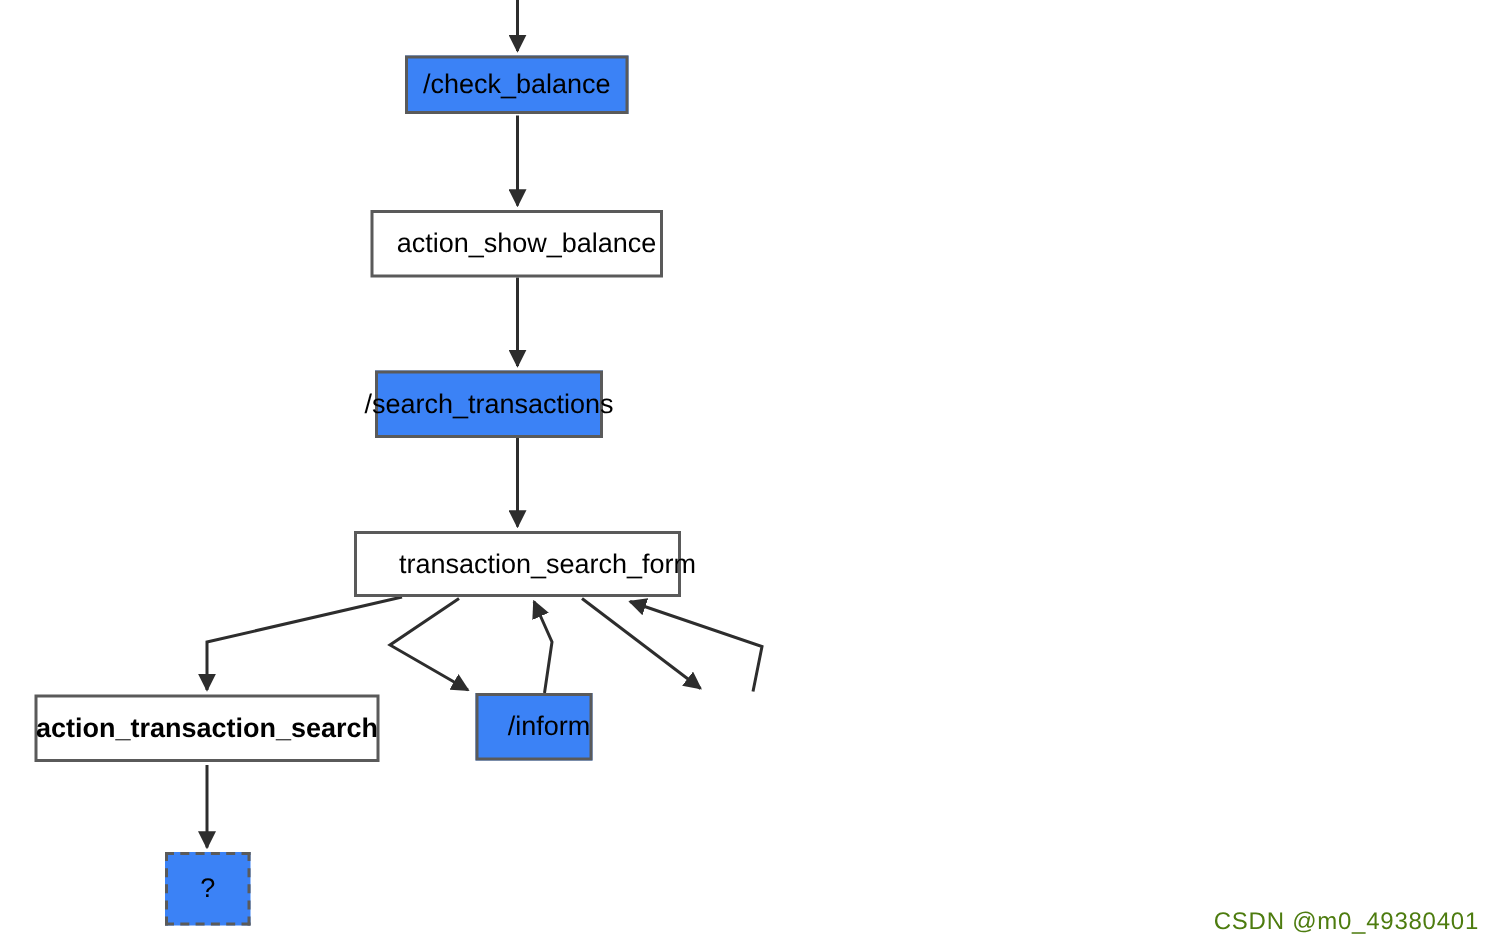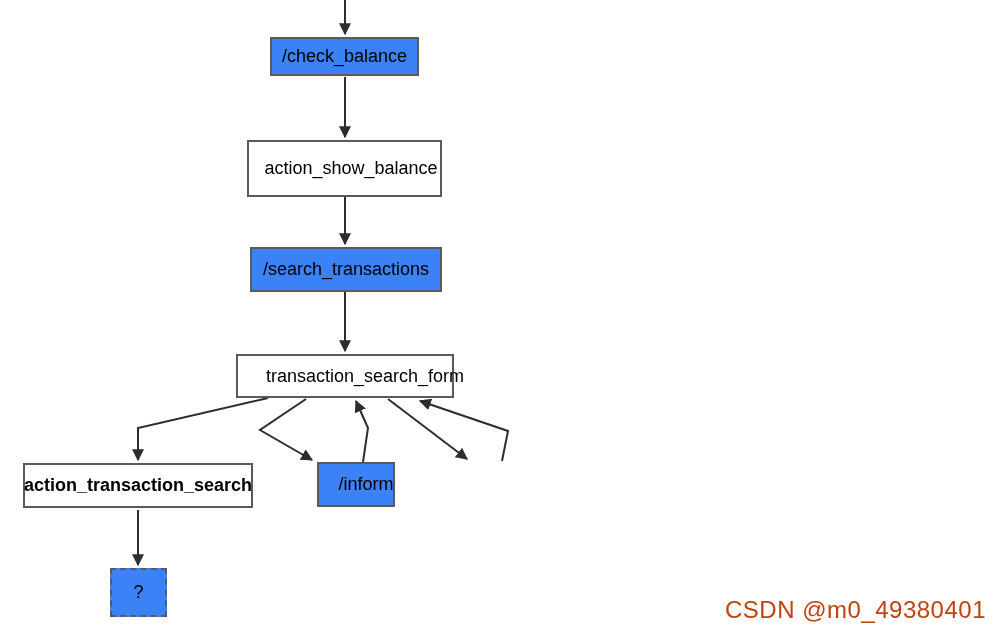--- a/index.html
+++ b/index.html
@@ -43,22 +43,22 @@
   .node.intent {
     background: #3b82f6;
   }
   .node.dashed {
     border-style: dashed;
   }
   .watermark {
     position: absolute;
     right: 14px;
     bottom: 8px;
-    font-size: 24px;
-    color: #c2410c;
+    font-size: 16px;
+    color: #4d7c0f;
     letter-spacing: 0.5px;
     user-select: none;
   }
 </style>
 </head>
 <body>
 
 <div class="canvas">
 
   <svg class="edges" viewBox="0 0 1000 632">
@@ -76,25 +76,25 @@
     <polyline class="edge" points="363,462 368,428 356,401" marker-end="url(#arrow)"></polyline>
     <polyline class="edge" points="388,399 467,459" marker-end="url(#arrow)"></polyline>
     <polyline class="edge" points="502,461 508,431 420,401" marker-end="url(#arrow)"></polyline>
     <polyline class="edge" points="138,510 138,565" marker-end="url(#arrow)"></polyline>
   </svg>
 
   <div class="node intent" style="left:270px; top:37px; width:149px; height:39px;">
     <span>/check_balance</span>
   </div>
 
-  <div class="node action" style="left:247px; top:140px; width:195px; height:57px;padding-left:13px;">
+  <div class="node action" style="left:247px; top:140px; width:195px; height:45px;padding-left:13px;">
     <span>action_show_balance</span>
   </div>
 
-  <div class="node intent" style="left:250px; top:247px; width:192px; height:45px;">
+  <div class="node intent" style="left:250px; top:247px; width:152px; height:45px;">
     <span>/search_transactions</span>
   </div>
 
   <div class="node action" style="left:236px; top:354px; width:218px; height:44px;padding-left:40px;">
     <span>transaction_search_form</span>
   </div>
 
   <div class="node action" style="left:23px; top:463px; width:230px; height:45px;font-weight:bold;">
     <span>action_transaction_search</span>
   </div>

